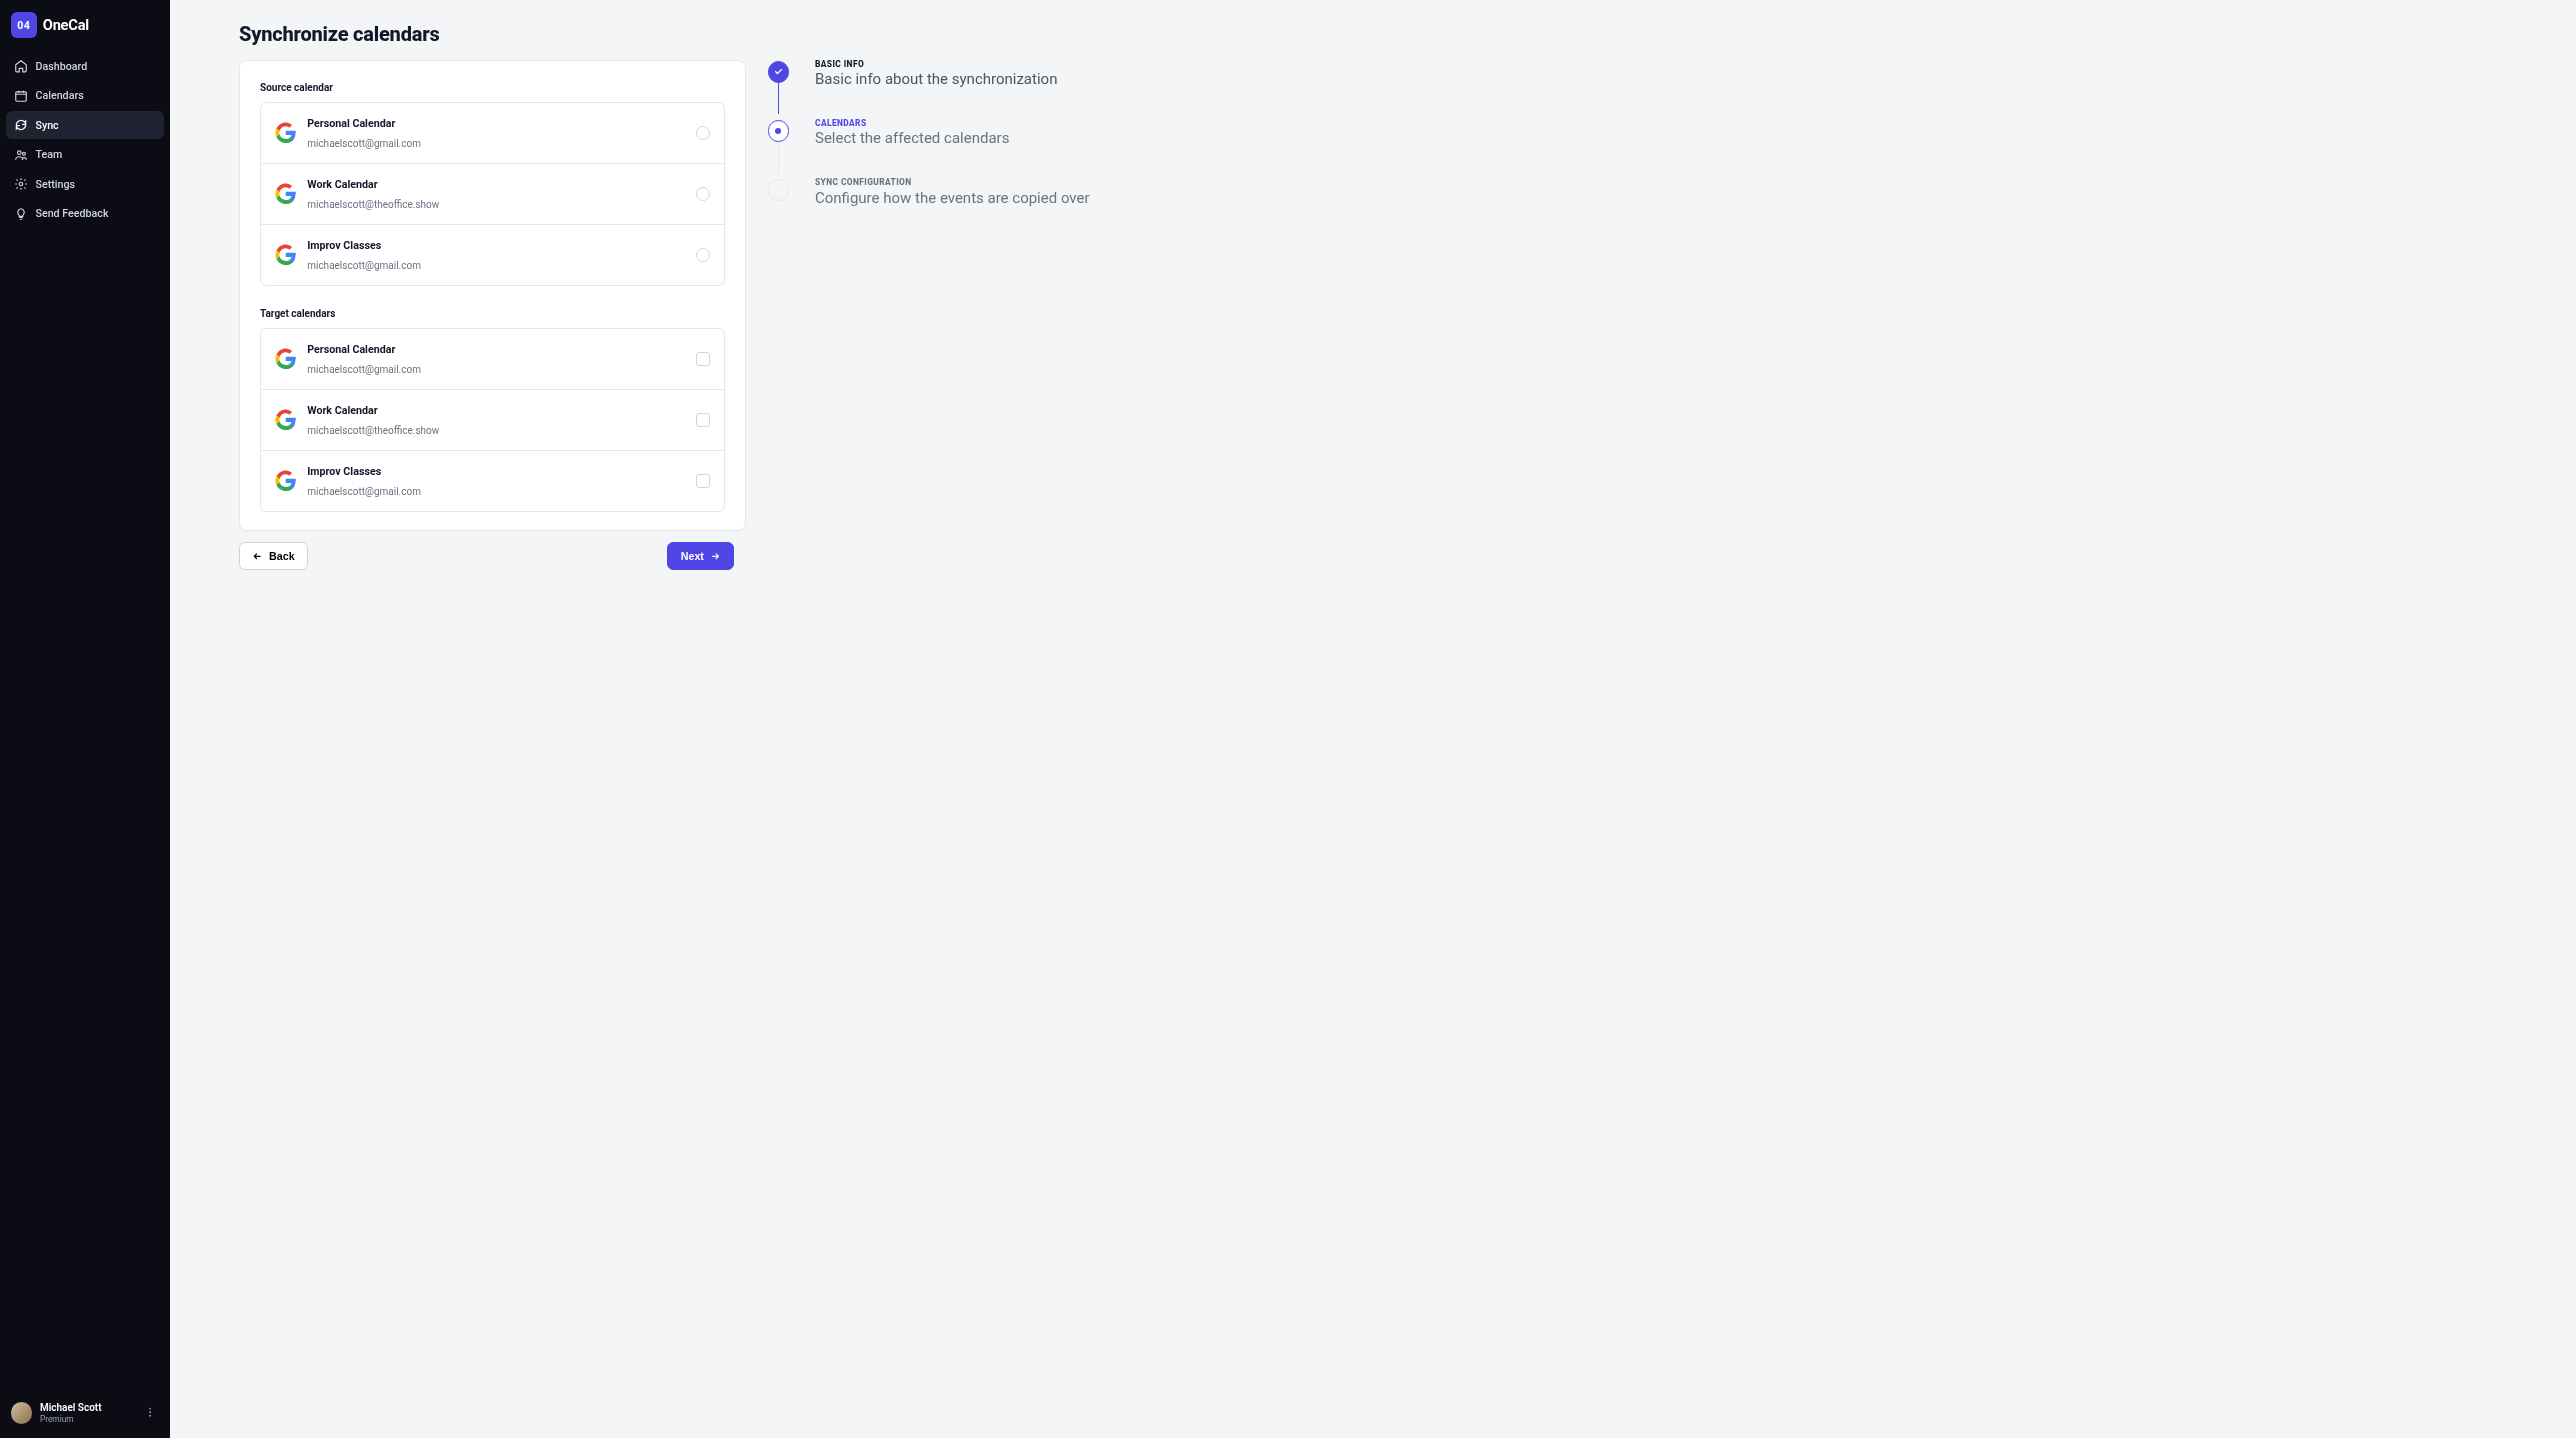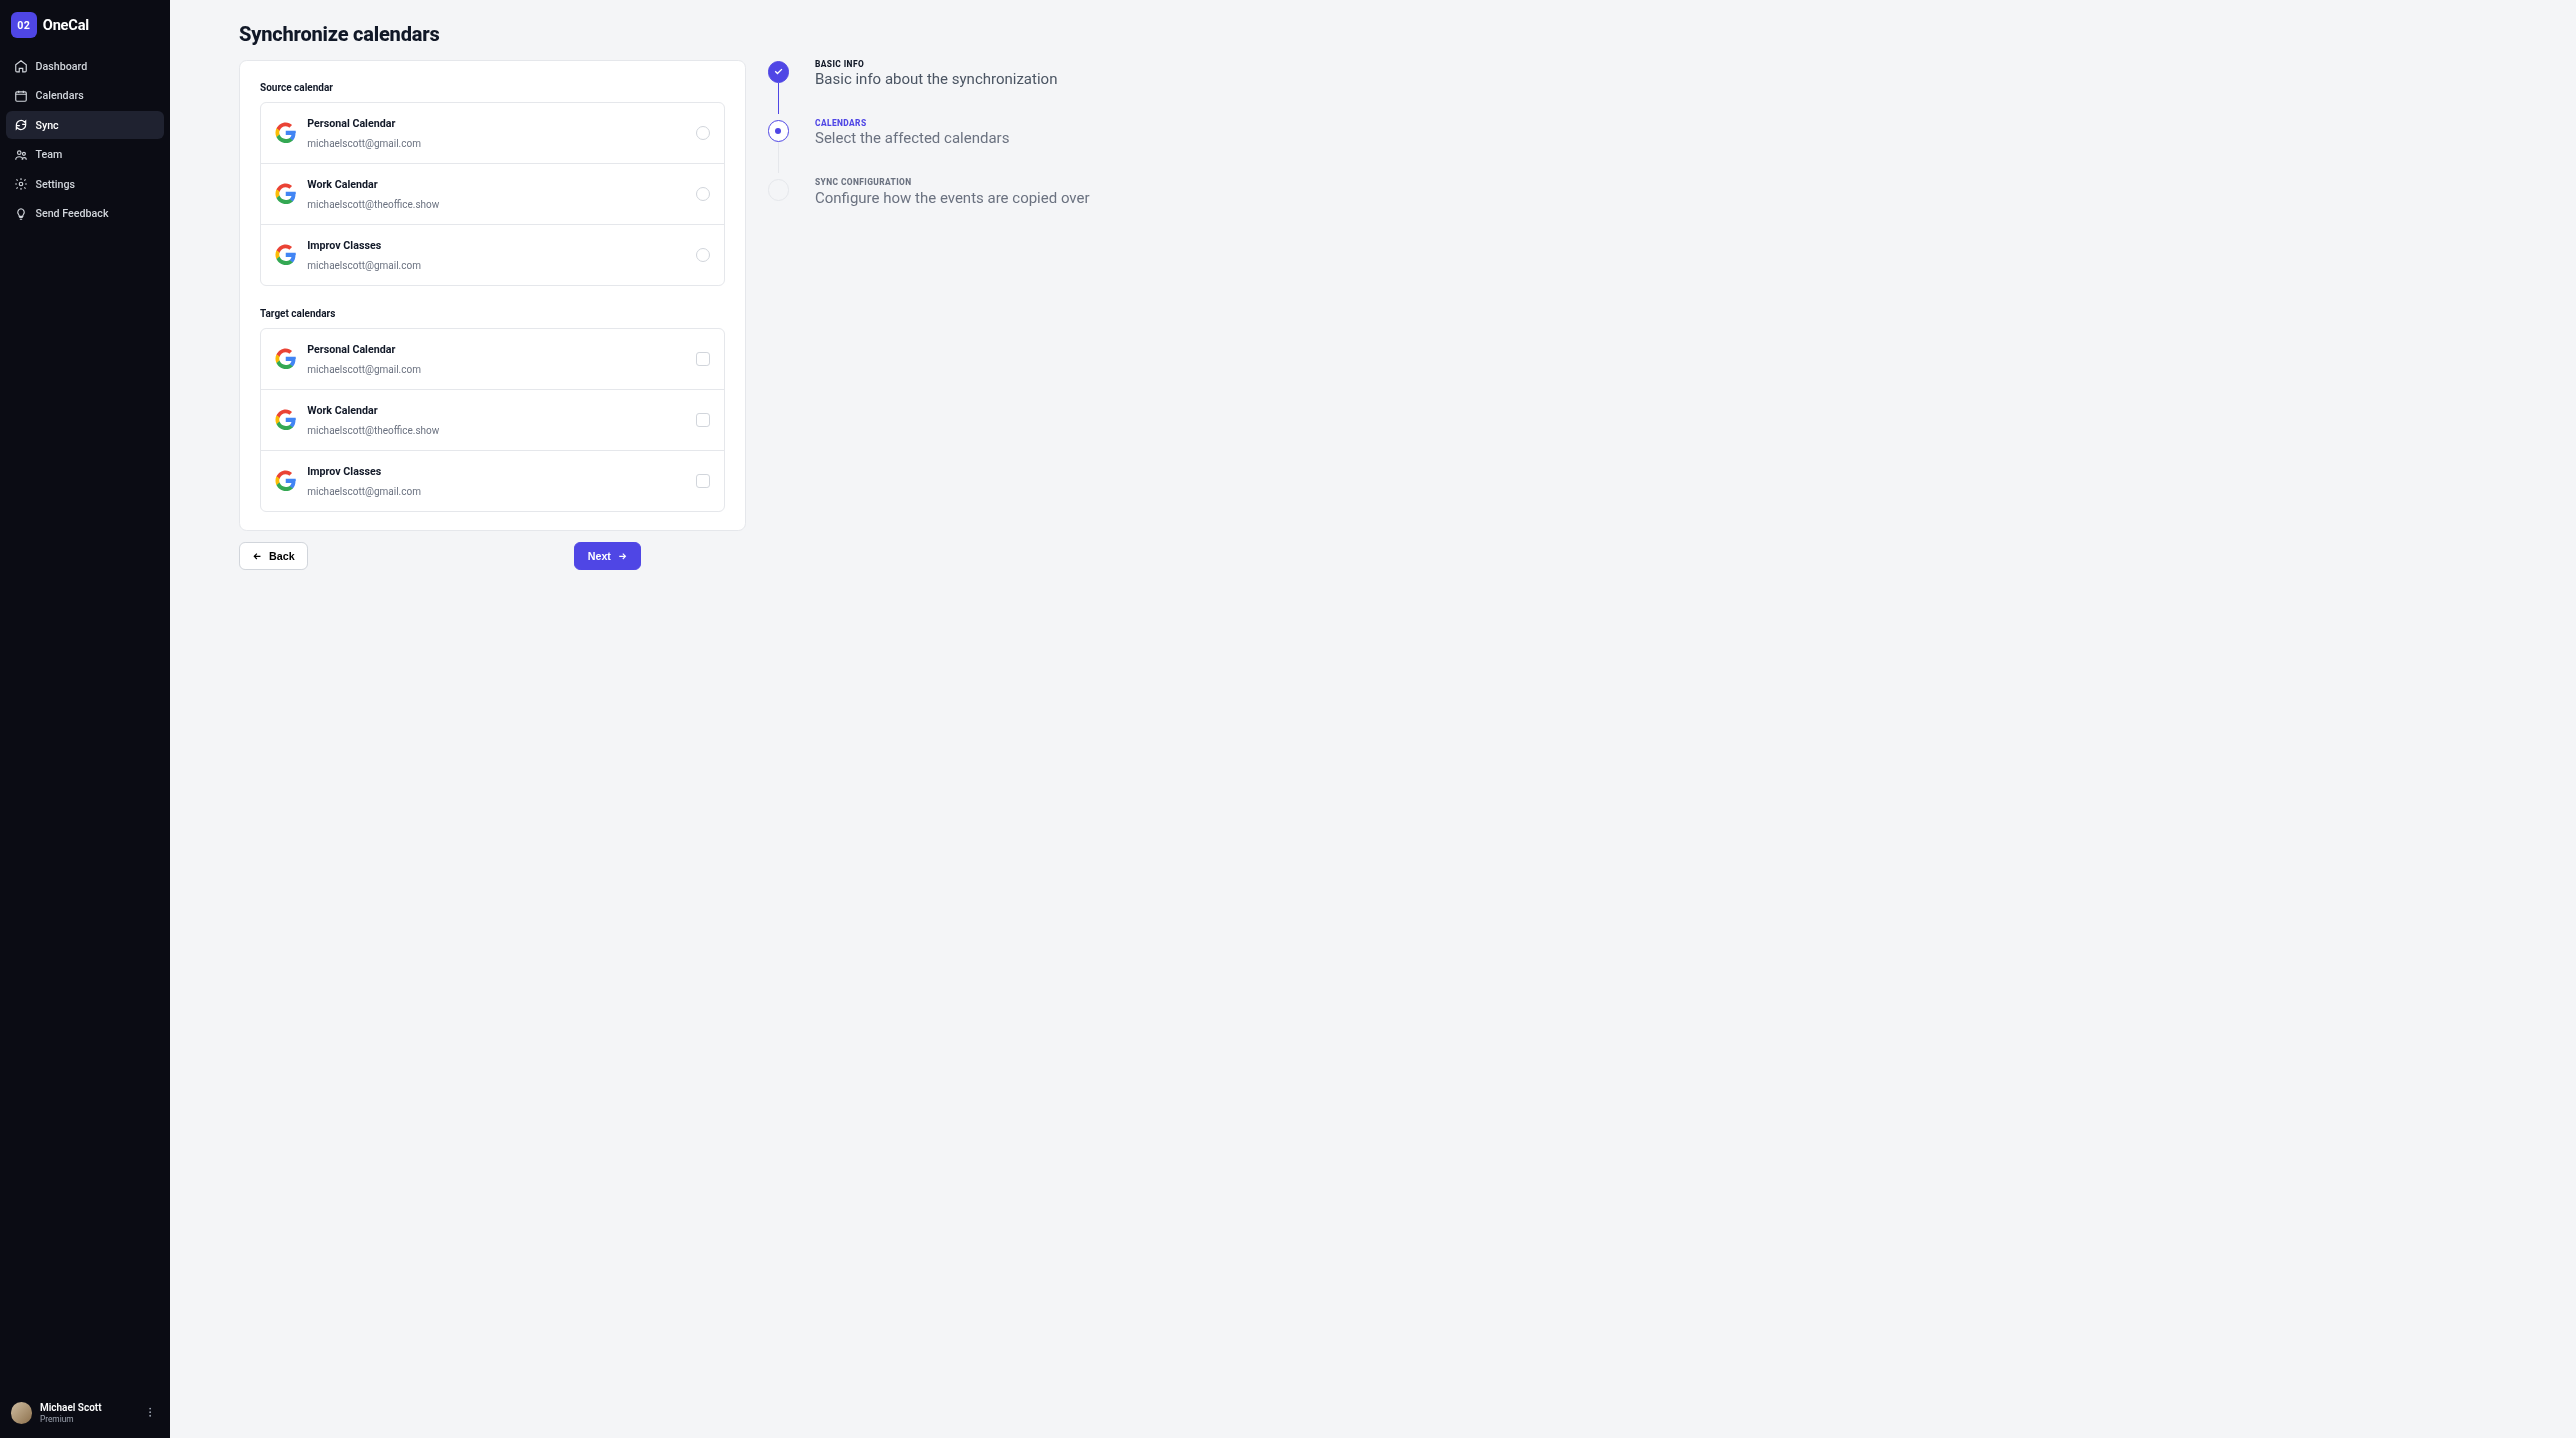--- a/index.html
+++ b/index.html
@@ -104,21 +104,21 @@
     .step-desc { font-size:15px; color:#6b7280;}
     .step.completed .step-desc { color:#4b5563;}
     .step.active .step-desc { color:#6b7280;}
   </style>
 </head>
 <body>
 
 <div class="app">
   <aside class="sidebar">
     <div class="logo-row">
-      <div class="logo-mark">02</div>
+      <div class="logo-mark">04</div>
       <div class="logo-text">OneCal</div>
     </div>
     <nav class="nav">
       <div class="nav-item">
         <span class="nav-icon">
           <svg viewBox="0 0 24 24" fill="none" stroke-width="2">
               <path d="M3 10l9-7 9 7v10a2 2 0 0 1-2 2h-4v-6h-6v6H5a2 2 0 0 1-2-2V10z"></path>
             </svg>
         </span>
         <span>Dashboard</span>
@@ -270,21 +270,21 @@
                   </svg></span>
               <div class="cal-info">
                 <span class="cal-name">Improv Classes</span>
                 <span class="cal-email">michaelscott@gmail.com</span>
               </div>
               <span class="checkbox"></span>
             </div>
           </div>
         </div>
 
-        <div class="wizard-footer" style="width:402px;">
+        <div class="wizard-footer" style="width:495px;">
           <button class="btn">
             <svg viewBox="0 0 24 24" fill="none" stroke="currentColor" stroke-width="2.5">
                 <path d="M19 12H5M11 6l-6 6 6 6"></path>
               </svg>
             <span>Back</span>
           </button>
           <button class="btn primary">
             <span>Next</span>
             <svg viewBox="0 0 24 24" fill="none" stroke="currentColor" stroke-width="2.5">
                 <path d="M5 12h14M13 6l6 6-6 6"></path>

